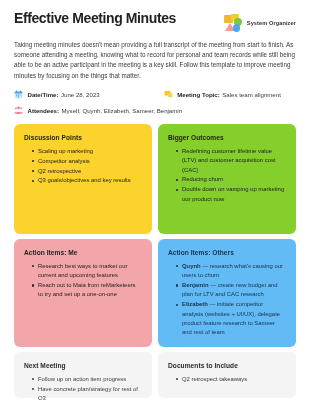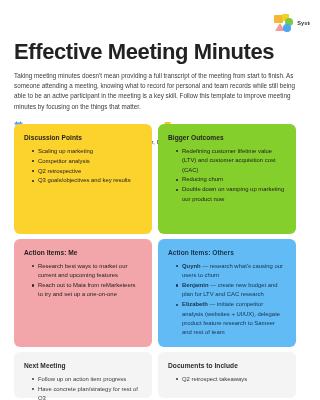--- a/index.html
+++ b/index.html
@@ -22,27 +22,26 @@
   }
 
   
   .header {
     display: flex;
     align-items: flex-start;
     justify-content: space-between;
     padding-top: 11px;
   }
   .doc-title {
-    font-size: 22px;
+    font-size: 14px;
     font-weight: 700;
     letter-spacing: -0.4px;
     line-height: 1.05;
     color: #222222;
     white-space: nowrap;
-    margin-top: 29px;
   }
   .brand {
     display: flex;
     align-items: center;
     gap: 3px;
     padding-top: 3px;
   }
   .brand-mark {
     position: relative;
     width: 20px;

